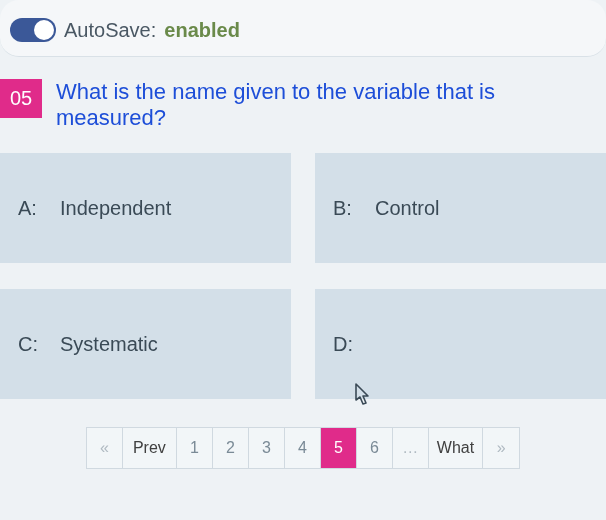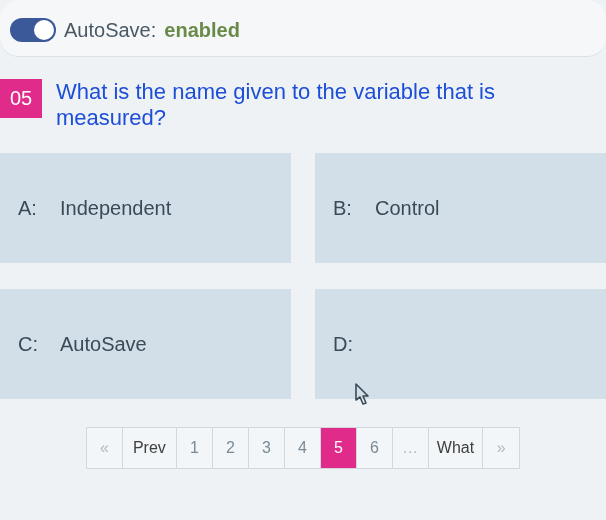--- a/index.html
+++ b/index.html
@@ -145,21 +145,21 @@
   <div class="answer">
     <span class="letter">A:</span>
     <span>Independent</span>
   </div>
   <div class="answer">
     <span class="letter">B:</span>
     <span>Control</span>
   </div>
   <div class="answer">
     <span class="letter">C:</span>
-    <span>AutoSave</span>
+    <span>Systematic</span>
   </div>
   <div class="answer">
     <span class="letter">D:</span>
   </div>
 </div>
 
 <svg class="cursor" width="26" height="30" viewBox="0 0 26 30">
   <path d="M8 2 L8 18 L12 15 L15 22 L18 21 L15 14 L20 14 Z" fill="none" stroke="#3a4a56" stroke-width="1.6" stroke-linejoin="round"></path>
 </svg>
 

